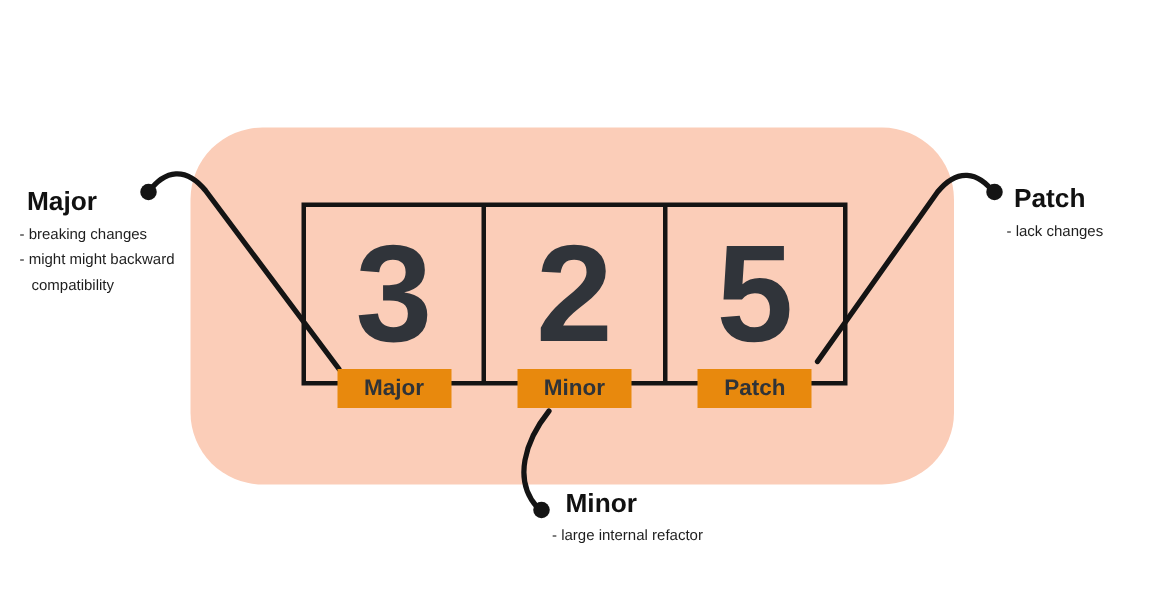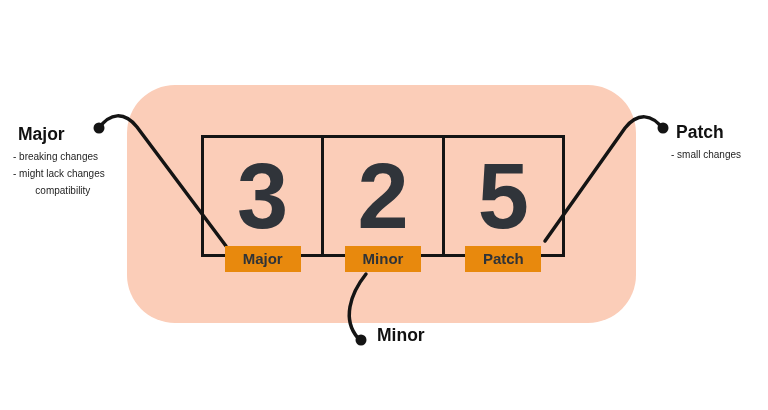--- a/index.html
+++ b/index.html
@@ -67,21 +67,21 @@
   
   .note { position: absolute; color: #1e1e1e; }
   .note-title {
     font-size: 17.5px;
     font-weight: 700;
     color: #111111;
     margin: 0 0 3px 0;
     padding-left: 5px;
   }
   .note-line { font-size: 10px; line-height: 17px; white-space: nowrap; }
-  .note-line.indent { padding-left: 8px; text-align: center; }
+  .note-line.indent { padding-left: 8px; }
   .note-major { left: 13px; top: 124px; }
   .note-patch { left: 671px; top: 122px; }
   .note-minor { left: 368px; top: 325px; }
   .note-minor .note-title { padding-left: 9px; }
   .note-minor .note-line { line-height: 18px; }
 </style>
 </head>
 <body>
 
 <div class="canvas">
@@ -108,26 +108,27 @@
     </div>
     <div class="cell">
       <div class="digit">5</div>
       <div class="badge">Patch</div>
     </div>
   </div>
 
   <div class="note note-major">
     <div class="note-title">Major</div>
     <div class="note-line">- breaking changes</div>
-    <div class="note-line">- might lack changes</div>
+    <div class="note-line">- might might backward</div>
     <div class="note-line indent">compatibility</div>
   </div>
 
   <div class="note note-patch">
     <div class="note-title">Patch</div>
-    <div class="note-line">- small changes</div>
+    <div class="note-line">- lack changes</div>
   </div>
 
   <div class="note note-minor">
     <div class="note-title">Minor</div>
+    <div class="note-line">- large internal refactor</div>
   </div>
 
 </div>
 
 </body></html>

